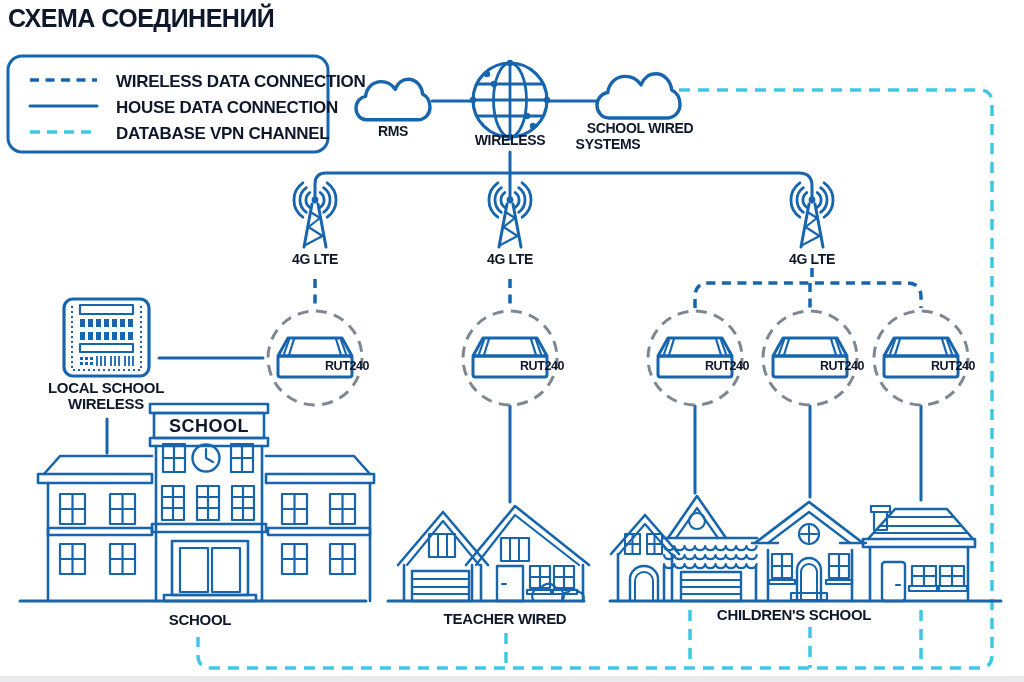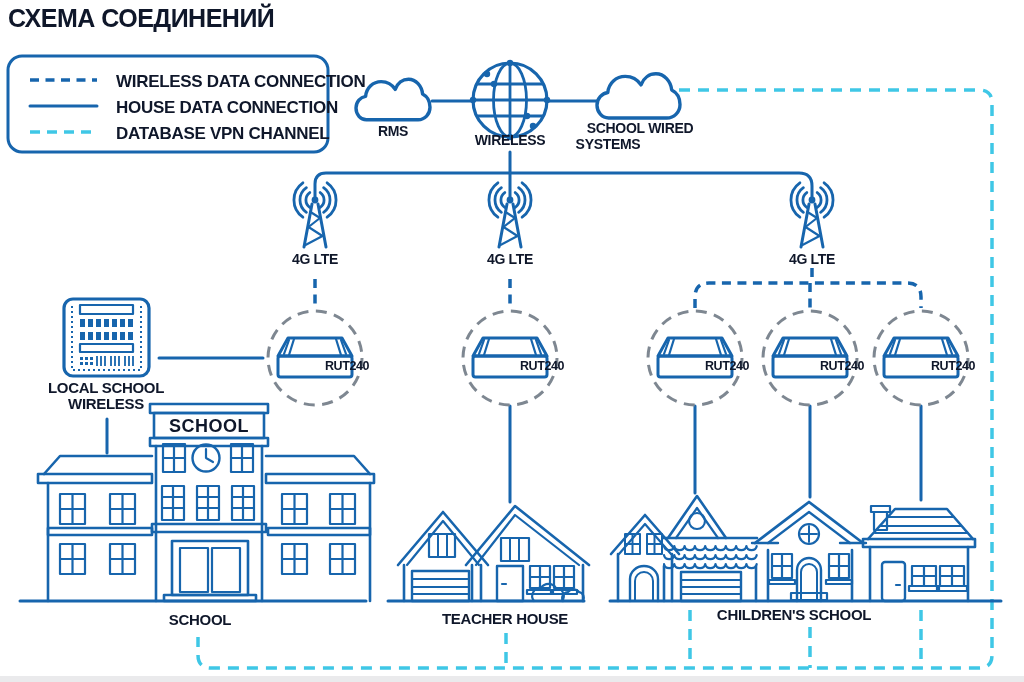--- a/index.html
+++ b/index.html
@@ -357,16 +357,16 @@
 <div class="t small c" style="left:510px;top:360px;">RUT240</div>
 <div class="t small c" style="left:695px;top:360px;">RUT240</div>
 <div class="t small c" style="left:810px;top:360px;">RUT240</div>
 <div class="t small c" style="left:921px;top:360px;">RUT240</div>
 
 <div class="t cap c" style="left:106px;top:380px;">LOCAL SCHOOL</div>
 <div class="t cap c" style="left:106px;top:396px;">WIRELESS</div>
 
 <div class="t sign c" style="left:209px;top:417px;">SCHOOL</div>
 <div class="t cap c" style="left:200px;top:612px;">SCHOOL</div>
-<div class="t cap c" style="left:505px;top:611px;">TEACHER HOUSE</div>
+<div class="t cap c" style="left:505px;top:611px;">TEACHER WIRED</div>
 <div class="t cap c" style="left:794px;top:607px;">CHILDREN'S SCHOOL</div>
 
 </div>
 
 </body></html>

